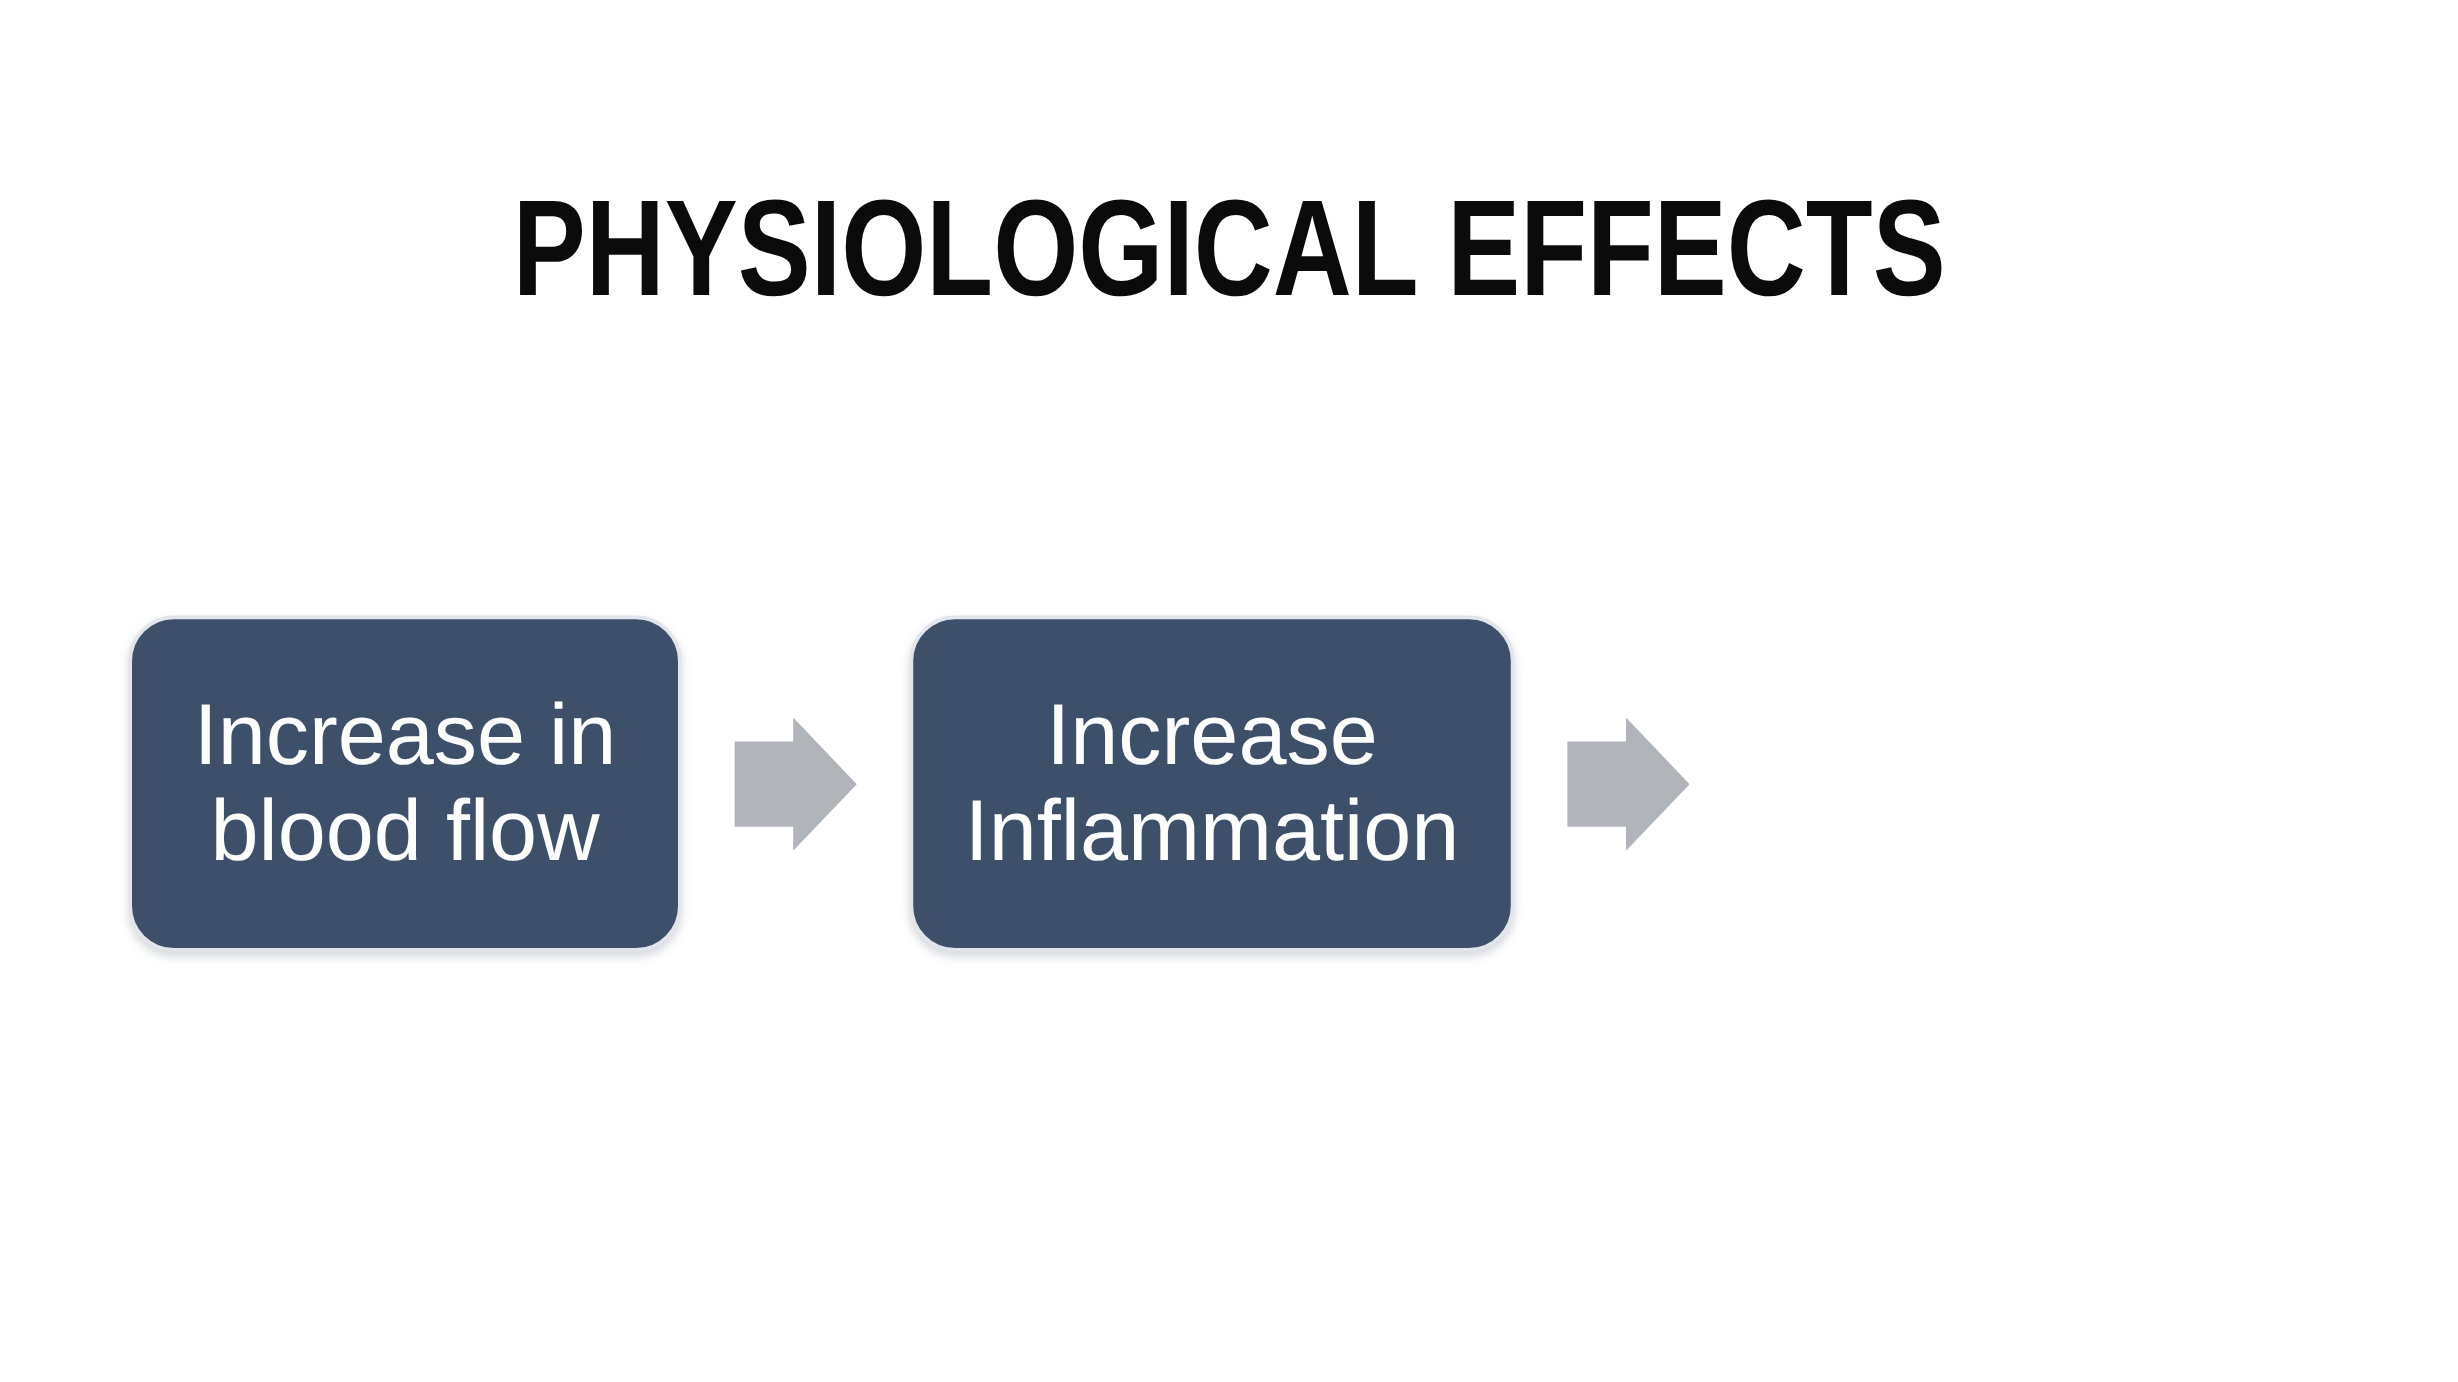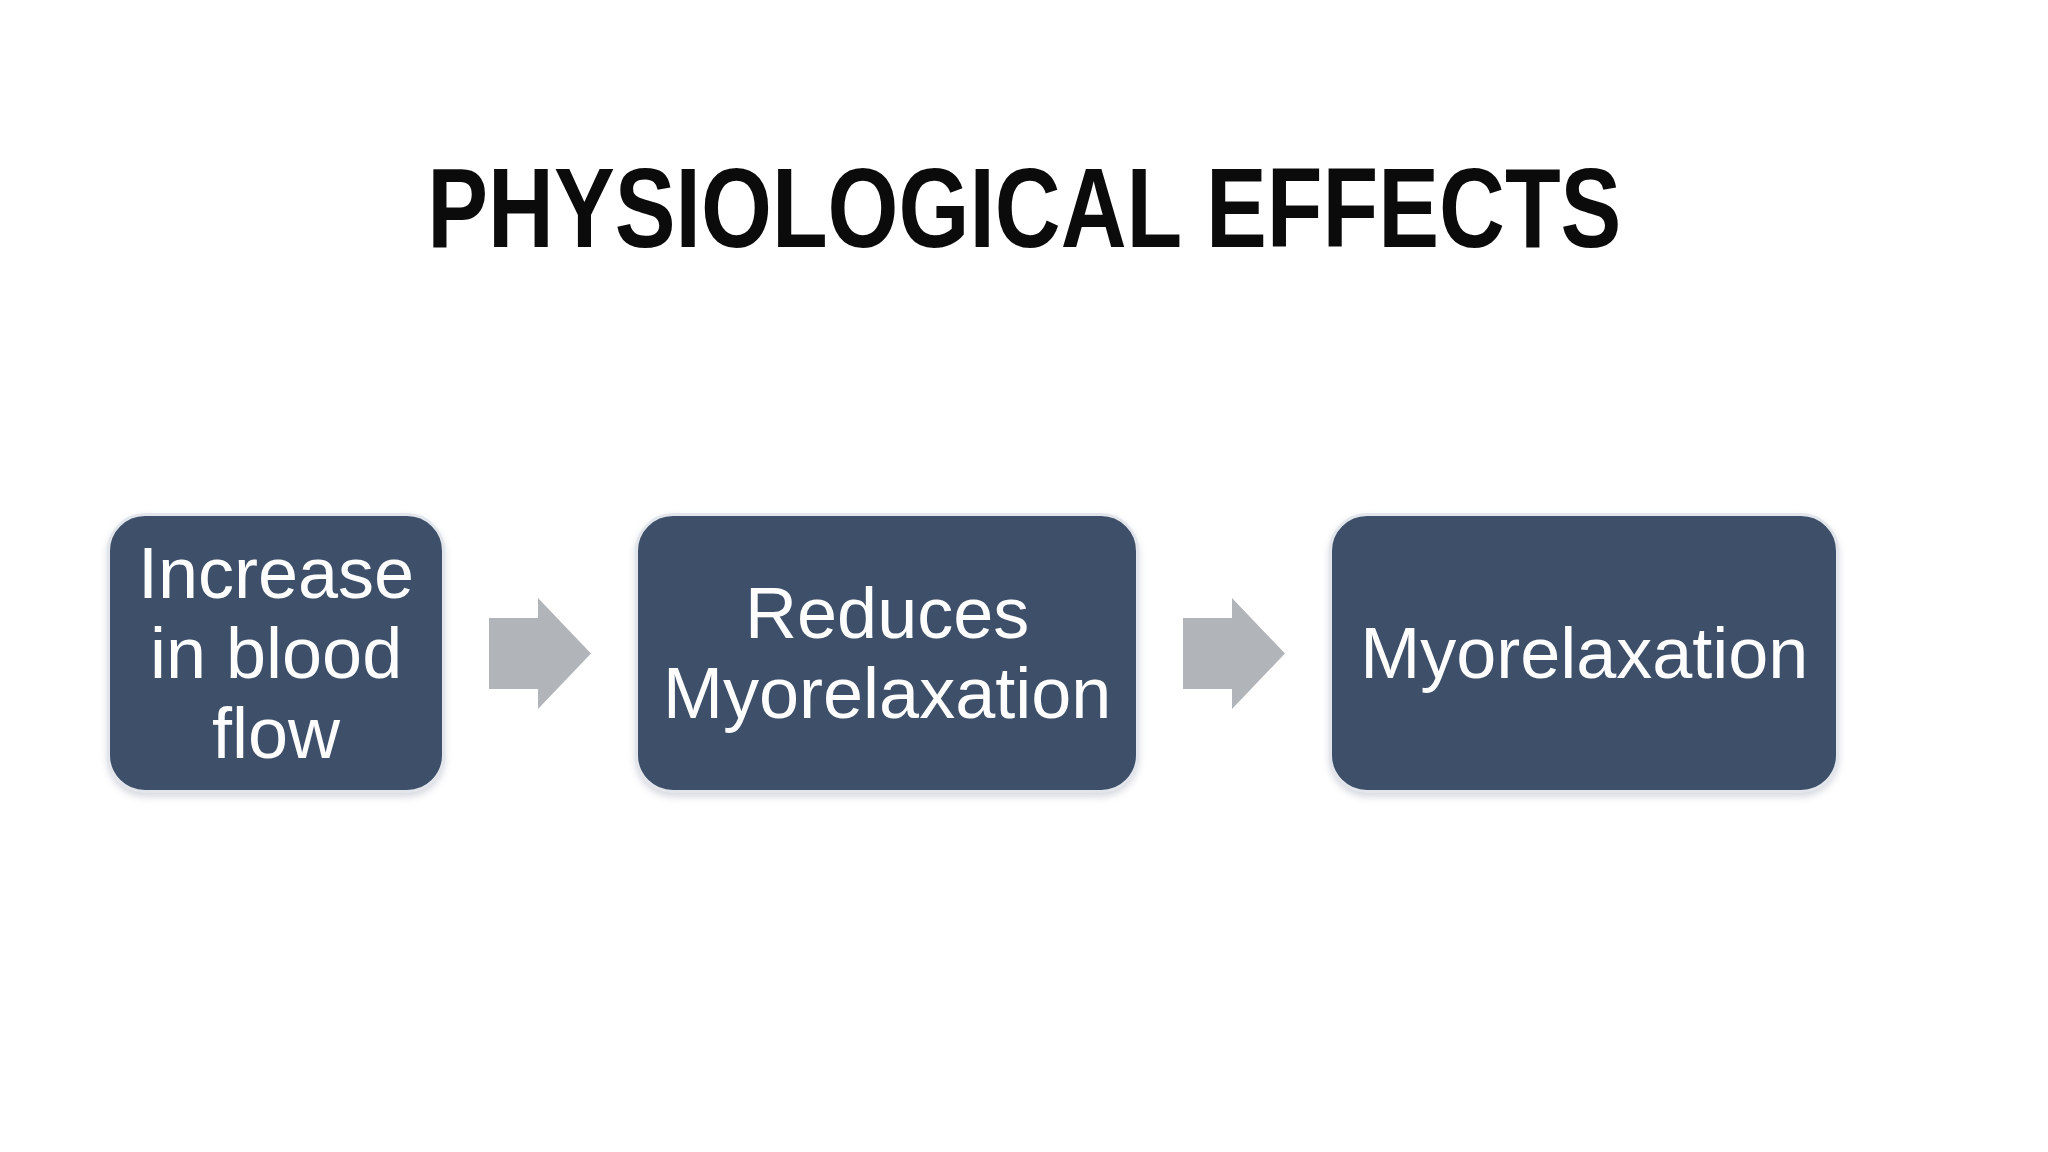--- a/index.html
+++ b/index.html
@@ -92,26 +92,23 @@
     <span class="step-label">Increase in blood flow</span>
   </div>
 
   <div class="connector">
     <svg viewBox="0 0 102 111" aria-hidden="true">
       <polygon points="0,20 49,20 49,0 102,55.5 49,111 49,91 0,91"></polygon>
     </svg>
   </div>
 
   <div class="step-box step-2">
-    <span class="step-label">Reduces Myorelaxation</span>
+    <span class="step-label">Increase Inflammation</span>
   </div>
 
   <div class="connector">
     <svg viewBox="0 0 102 111" aria-hidden="true">
       <polygon points="0,20 49,20 49,0 102,55.5 49,111 49,91 0,91"></polygon>
     </svg>
   </div>
 
-  <div class="step-box step-3">
-    <span class="step-label">Myorelaxation</span>
-  </div>
 
 </div>
 
 </body></html>

